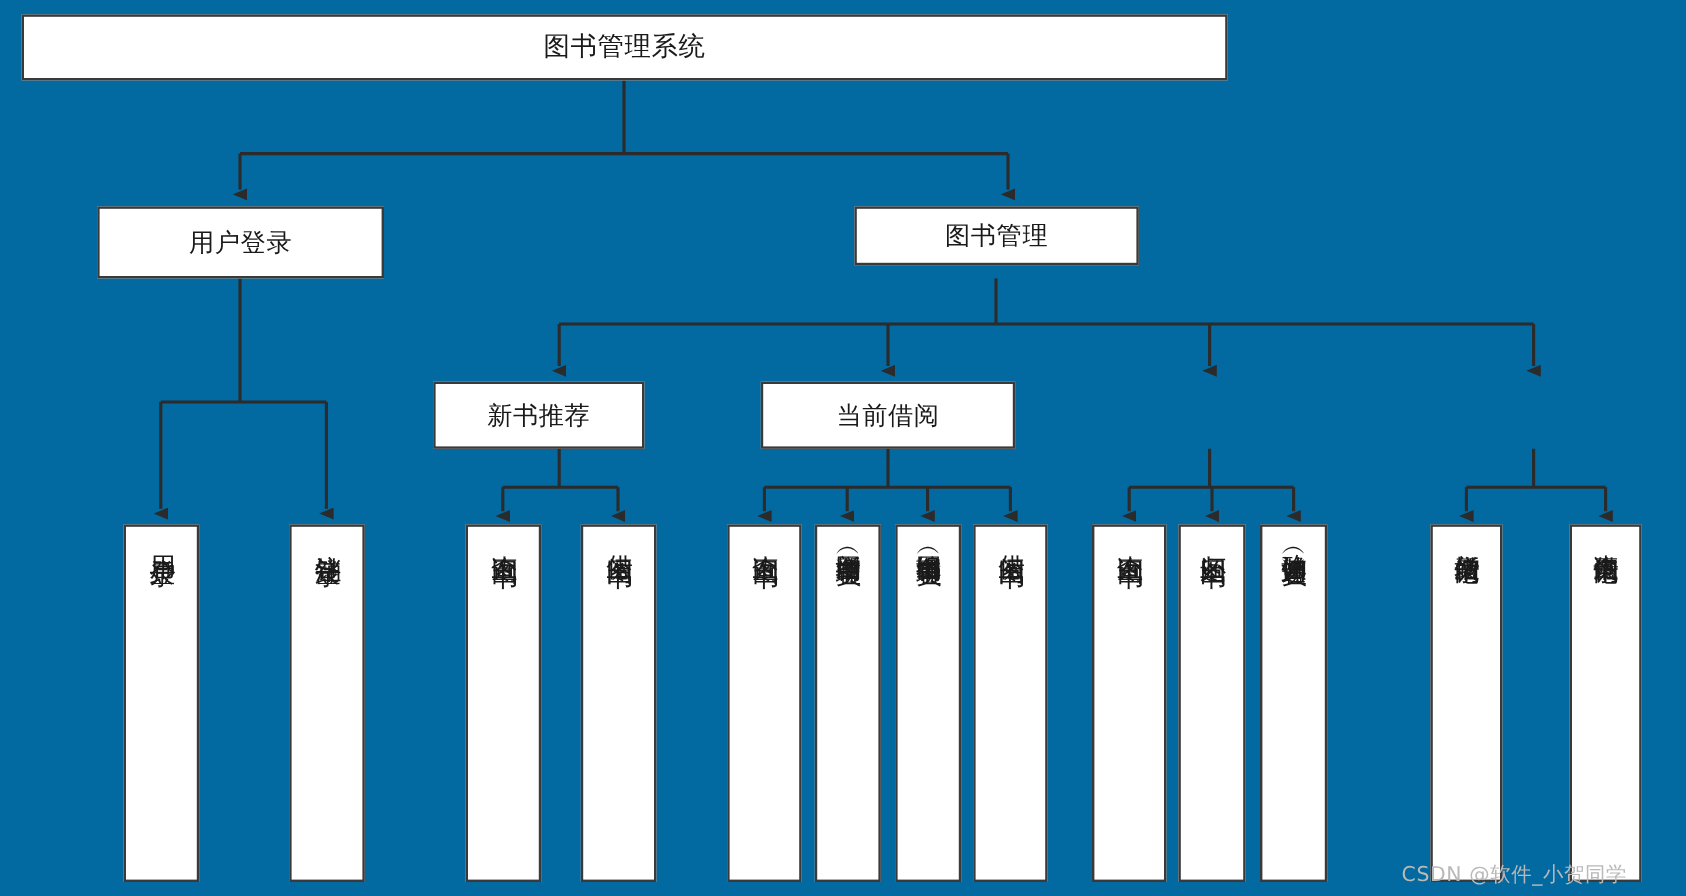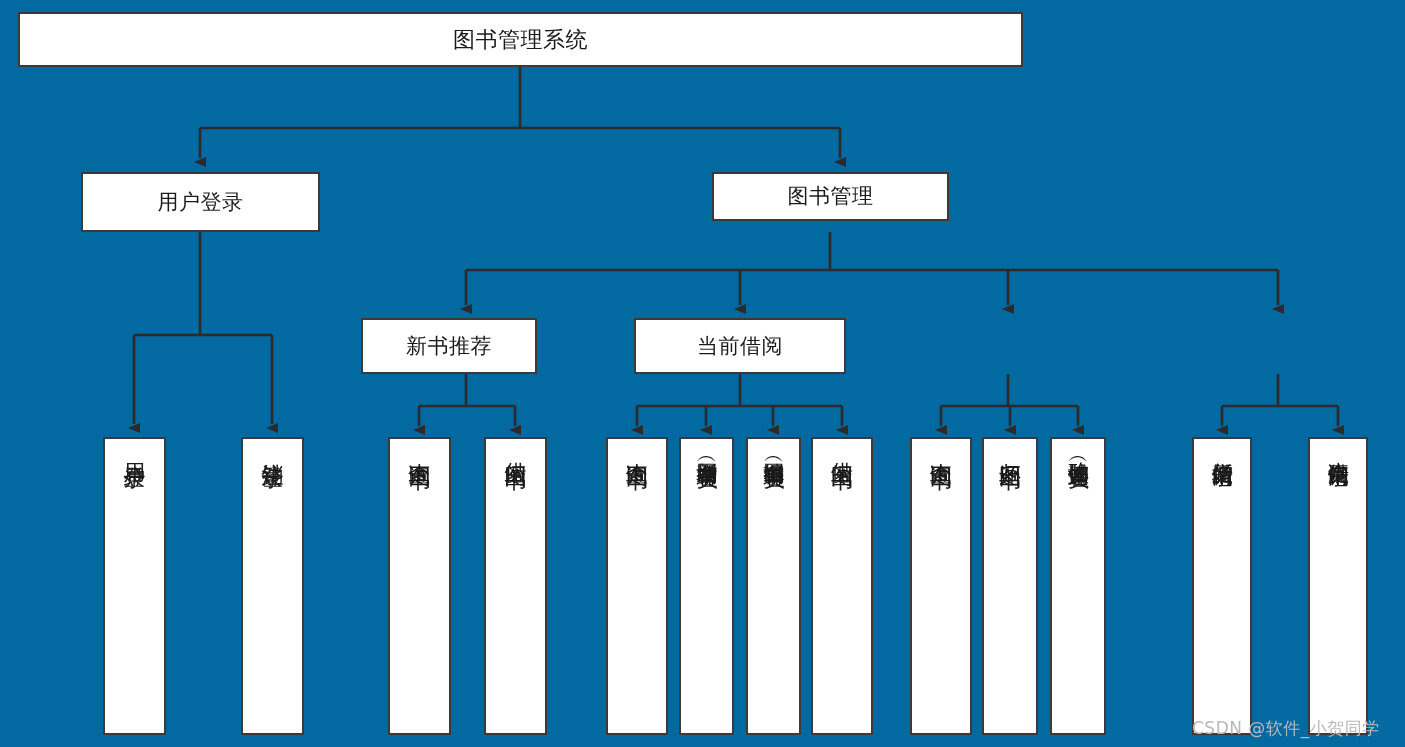--- a/index.html
+++ b/index.html
@@ -185,15 +185,15 @@
     <span class="lbl">确认归还（管理员）</span>
   </div>
 
   <div class="node v tall" style="left:1192px; top:437px; width:60px; height:298px;">
     <span class="lbl">新增借阅记录</span>
   </div>
   <div class="node v tall" style="left:1308px; top:437px; width:60px; height:298px;">
     <span class="lbl">查询借阅记录</span>
   </div>
 
-  <div class="watermark" style="left:1192px; top:717px;">CSDN @软件_小贺同学</div>
+  <div class="watermark" style="left:1168px; top:717px;">CSDN @软件_小贺同学</div>
 
 </div>
 
 </body></html>

